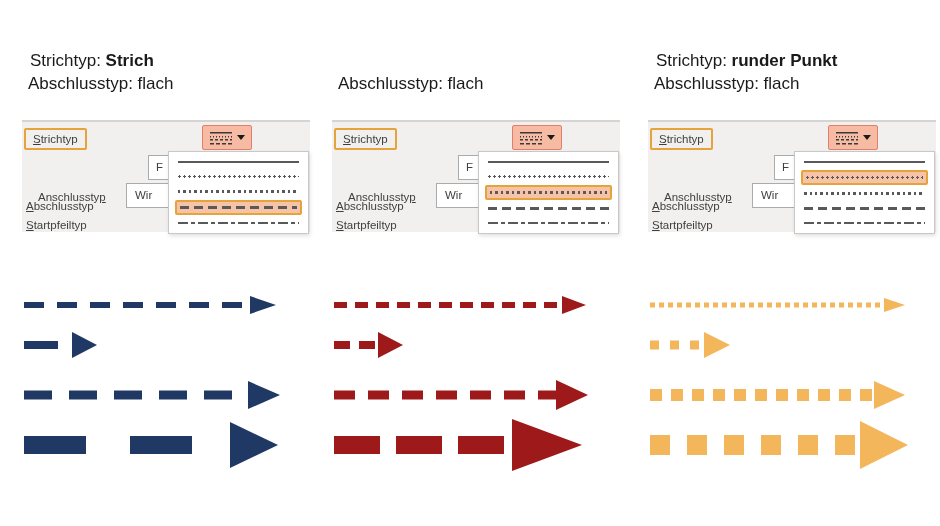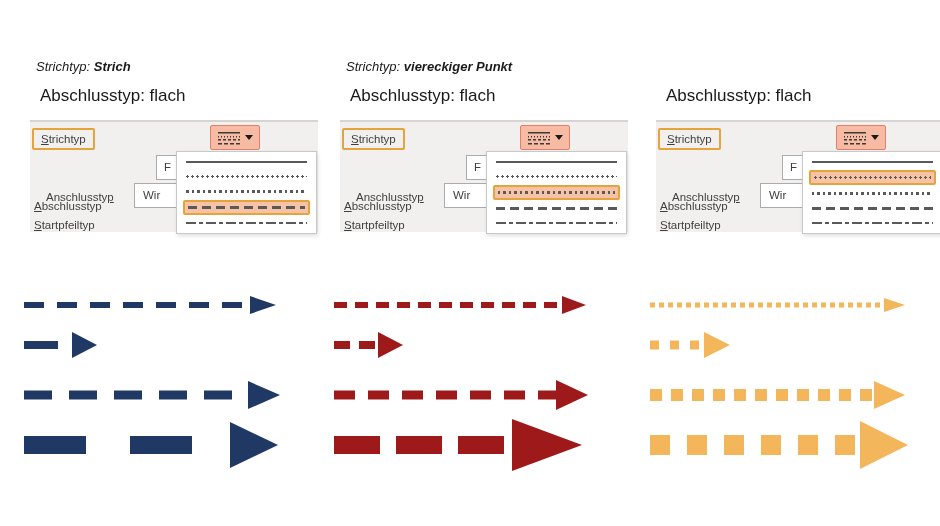--- a/index.html
+++ b/index.html
@@ -1,21 +1,21 @@
 <!DOCTYPE html>
 <html><head>
 <meta charset="utf-8">
 <style>
   html,body{margin:0;padding:0;background:#fff;}
   #stage{position:relative;width:940px;height:526px;background:#fff;overflow:hidden;
          font-family:"Liberation Sans",sans-serif;}
   .col{position:absolute;top:0;width:292px;height:526px;}
-  .title{position:absolute;top:46px;left:6px;margin:8px;font-size:13px;line-height:25px;color:#1a1a1a;white-space:nowrap;font-style:italic;}
-  .subtitle{position:absolute;top:71px;left:6px;margin:12px;font-size:17px;line-height:25px;color:#1a1a1a;}
-  .panel{position:absolute;top:120px;left:8px;width:288px;height:112px;background:#f1f0ef;
+  .title{position:absolute;top:46px;left:6px;margin:2px;font-size:17px;line-height:25px;color:#1a1a1a;white-space:nowrap;}
+  .subtitle{position:absolute;top:71px;left:6px;margin:0;font-size:17px;line-height:25px;color:#1a1a1a;}
+  .panel{position:absolute;top:120px;left:0;width:288px;height:112px;background:#f1f0ef;
          border-top:2px solid #d6d4d2;box-sizing:border-box;}
   .lbl{position:absolute;font-size:11.5px;color:#3f3f3f;white-space:nowrap;}
   .lbl u{text-decoration:underline;}
   .lbl-0{left:2px;top:6px;padding:3px 7px;border:2px solid #e5a33c;border-radius:2px;}
   .lbl-1{left:4px;top:42px;margin-top:36px;}
   .lbl-2{left:4px;top:69px;margin-left:12px;}
   .lbl-3{left:4px;top:97px;}
   .btn{position:absolute;background:#fff;border:1px solid #ababab;font-size:11.5px;color:#3f3f3f;
        line-height:23px;box-sizing:border-box;}
   .btn-cap{left:126px;top:33px;width:46px;height:25px;padding-left:7px;}
@@ -92,21 +92,20 @@
         <line x1="2" x2="36" y1="62" y2="62" stroke="#1f3864" stroke-width="8" stroke-dasharray="40 300"></line>
         <polygon points="50,49 75,62 50,75" fill="#1f3864"></polygon>
         <line x1="2" x2="226" y1="112" y2="112" stroke="#1f3864" stroke-width="9" stroke-dasharray="28 17"></line>
         <polygon points="226,98 258,112 226,126" fill="#1f3864"></polygon>
         <line x1="2" x2="204" y1="162" y2="162" stroke="#1f3864" stroke-width="18" stroke-dasharray="62 44"></line>
         <polygon points="208,139 256,162 208,185" fill="#1f3864"></polygon>
       </svg>
   </section>
 
   <section class="col" style="left:332px">
-    <p class="title"><span>Strichtyp: </span><b>viereckiger Punkt</b></p>
     <p class="subtitle">Abschlusstyp: flach</p>
     <div class="panel">
       <div class="labels">
           <div class="lbl lbl-0"><span></span><u>S</u><span>trichtyp</span></div>
           <div class="lbl lbl-1"><span></span><u>A</u><span>bschlusstyp</span></div>
           <div class="lbl lbl-2"><span>Anschlussty</span><u>p</u><span></span></div>
           <div class="lbl lbl-3"><span></span><u>S</u><span>tartpfeiltyp</span></div>
         </div>
       <div class="btn btn-cap">F</div>
       <div class="btn btn-join">Wir</div>
@@ -138,20 +137,21 @@
         <line x1="2" x2="46" y1="62" y2="62" stroke="#9e1a1a" stroke-width="8" stroke-dasharray="16 9"></line>
         <polygon points="46,49 71,62 46,75" fill="#9e1a1a"></polygon>
         <line x1="2" x2="226" y1="112" y2="112" stroke="#9e1a1a" stroke-width="9" stroke-dasharray="21 13"></line>
         <polygon points="224,97 256,112 224,127" fill="#9e1a1a"></polygon>
         <line x1="2" x2="172" y1="162" y2="162" stroke="#9e1a1a" stroke-width="18" stroke-dasharray="46 16"></line>
         <polygon points="180,136 250,162 180,188" fill="#9e1a1a"></polygon>
       </svg>
   </section>
 
   <section class="col" style="left:648px">
+    <p class="title"><span>Strichtyp: </span><b>runder Punkt</b></p>
     <p class="subtitle">Abschlusstyp: flach</p>
     <div class="panel">
       <div class="labels">
           <div class="lbl lbl-0"><span></span><u>S</u><span>trichtyp</span></div>
           <div class="lbl lbl-1"><span></span><u>A</u><span>bschlusstyp</span></div>
           <div class="lbl lbl-2"><span>Anschlussty</span><u>p</u><span></span></div>
           <div class="lbl lbl-3"><span></span><u>S</u><span>tartpfeiltyp</span></div>
         </div>
       <div class="btn btn-cap">F</div>
       <div class="btn btn-join">Wir</div>

